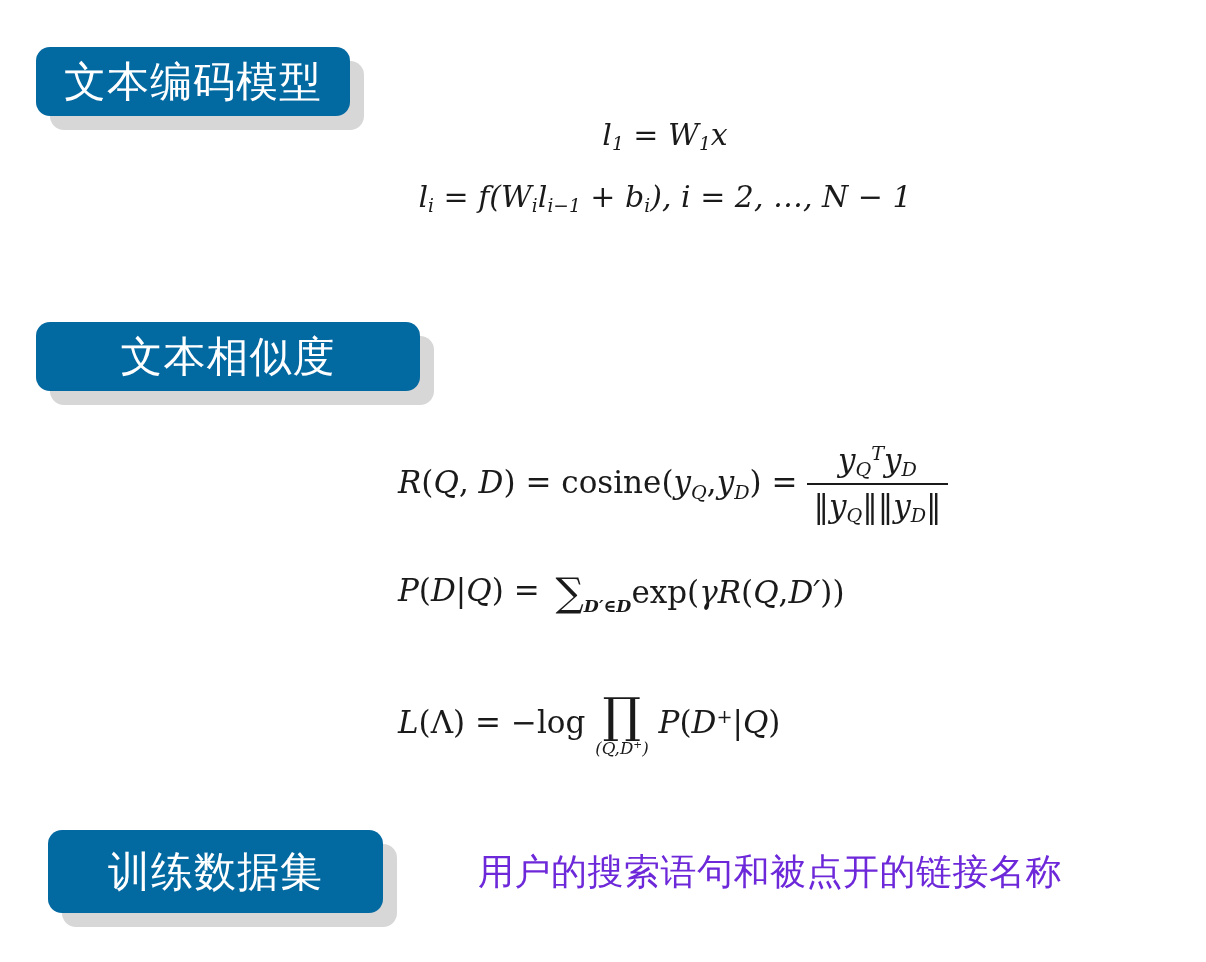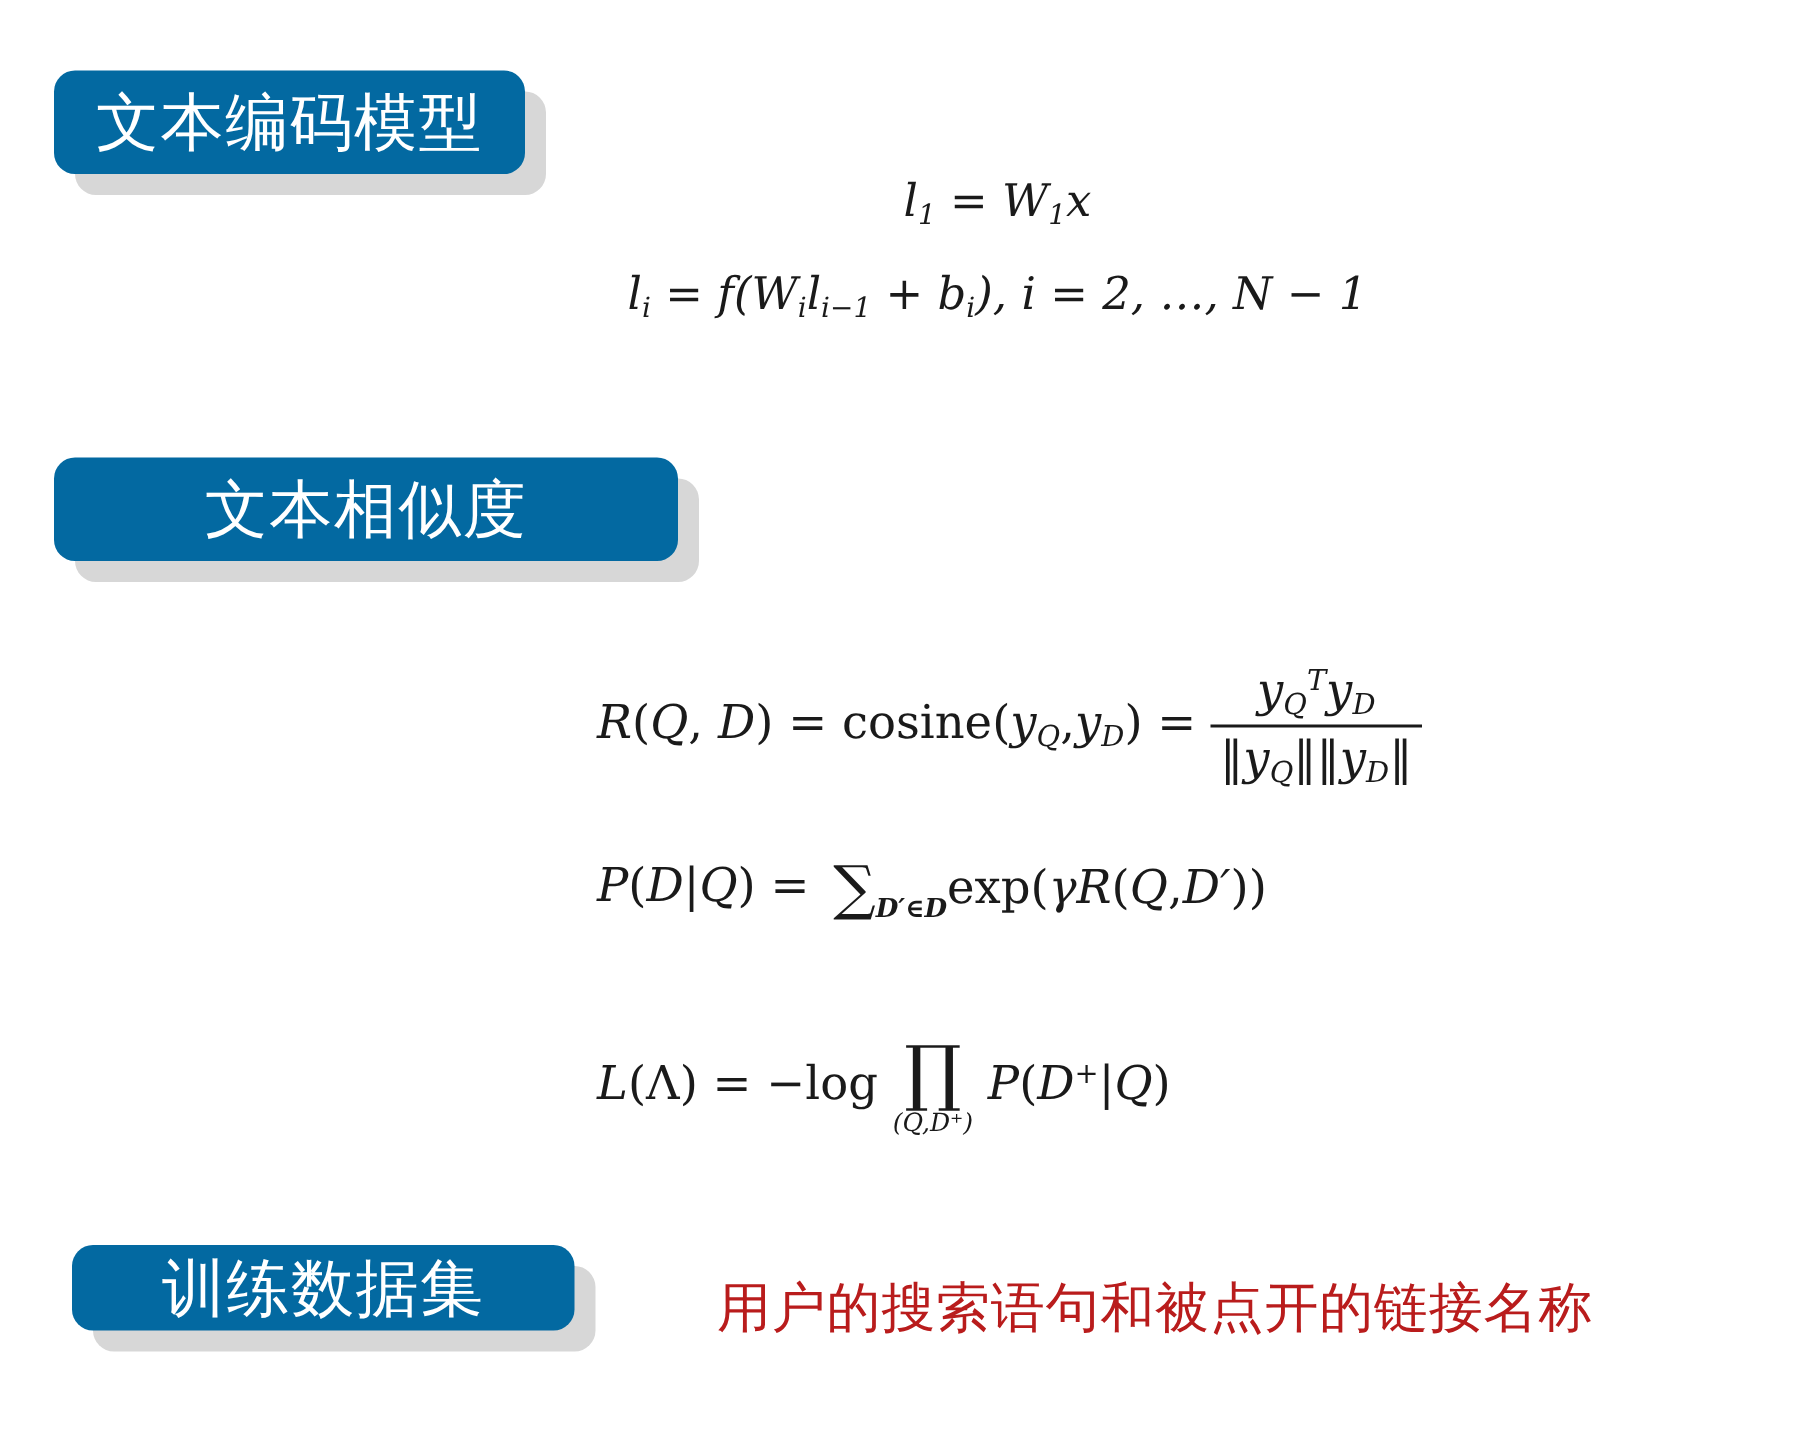--- a/index.html
+++ b/index.html
@@ -44,22 +44,22 @@
     color: #ffffff;
     font-family: "DejaVu Sans", "Liberation Sans", sans-serif;
     font-size: 42px;
     line-height: 1;
     letter-spacing: 1px;
     white-space: nowrap;
     font-weight: 400;
   }
 
   #chip-encoder { left: 36px;  top: 47px;  width: 314px; height: 69px; }
-  #chip-similarity { left: 36px; top: 305px; width: 416px; height: 69px; }
-  #chip-dataset { left: 48px;  top: 830px;  width: 335px; height: 57px; }
+  #chip-similarity { left: 36px; top: 322px; width: 384px; height: 69px; }
+  #chip-dataset { left: 48px;  top: 830px;  width: 335px; height: 83px; }
 
   
   .math {
     position: absolute;
     color: #1a1a1a;
     font-family: "DejaVu Serif", "Liberation Serif", serif;
     font-style: italic;
     white-space: nowrap;
   }
   .math .up { font-style: normal; }
@@ -163,21 +163,21 @@
     font-size: 31px;
   }
 
   
   #dataset-description {
     position: absolute;
     left: 478px;
     top: 848px;
     font-family: "DejaVu Sans", "Liberation Sans", sans-serif;
     font-size: 36px;
-    color: #b91c1c;
+    color: #6d28d9;
     white-space: nowrap;
     letter-spacing: 0.5px;
   }
 </style>
 </head>
 <body>
 
 <div class="chip-wrap" id="chip-encoder">
   <div class="chip-shadow"></div>
   <div class="chip">

